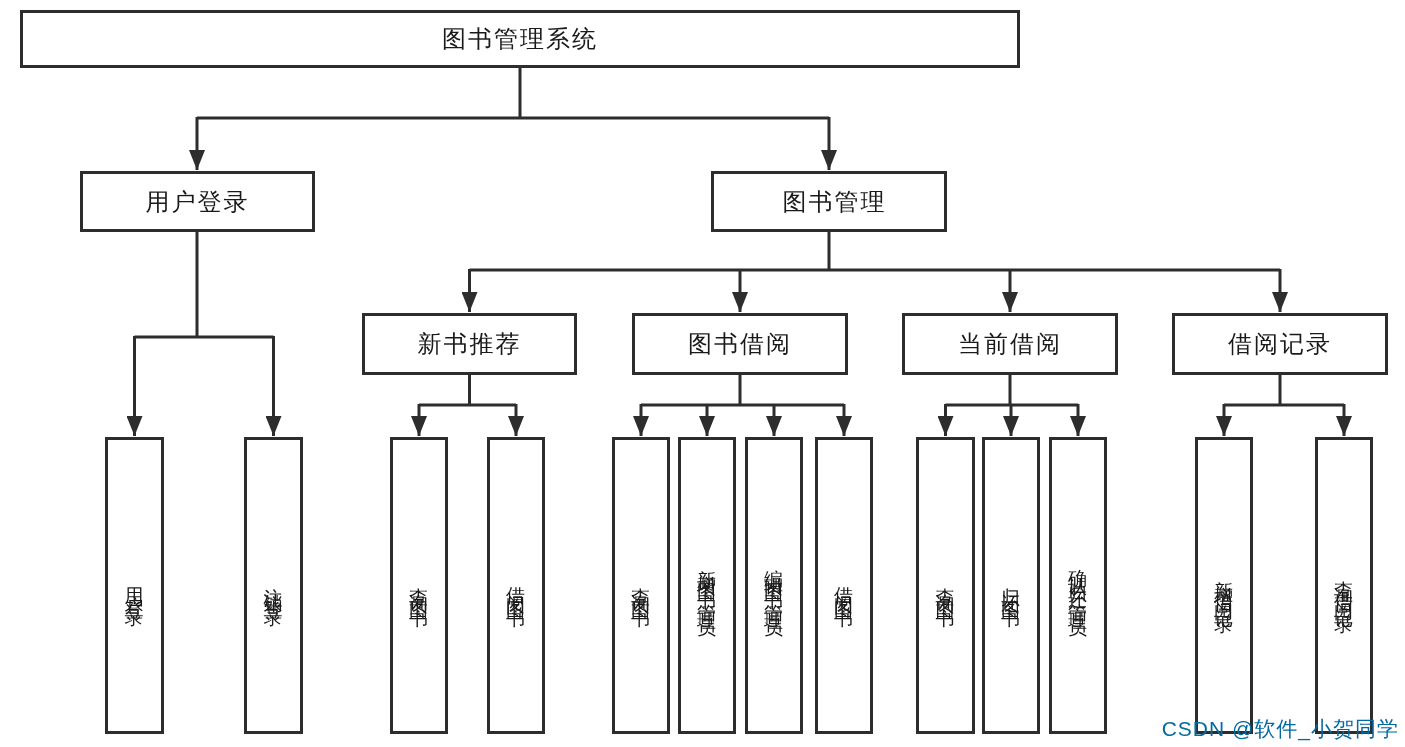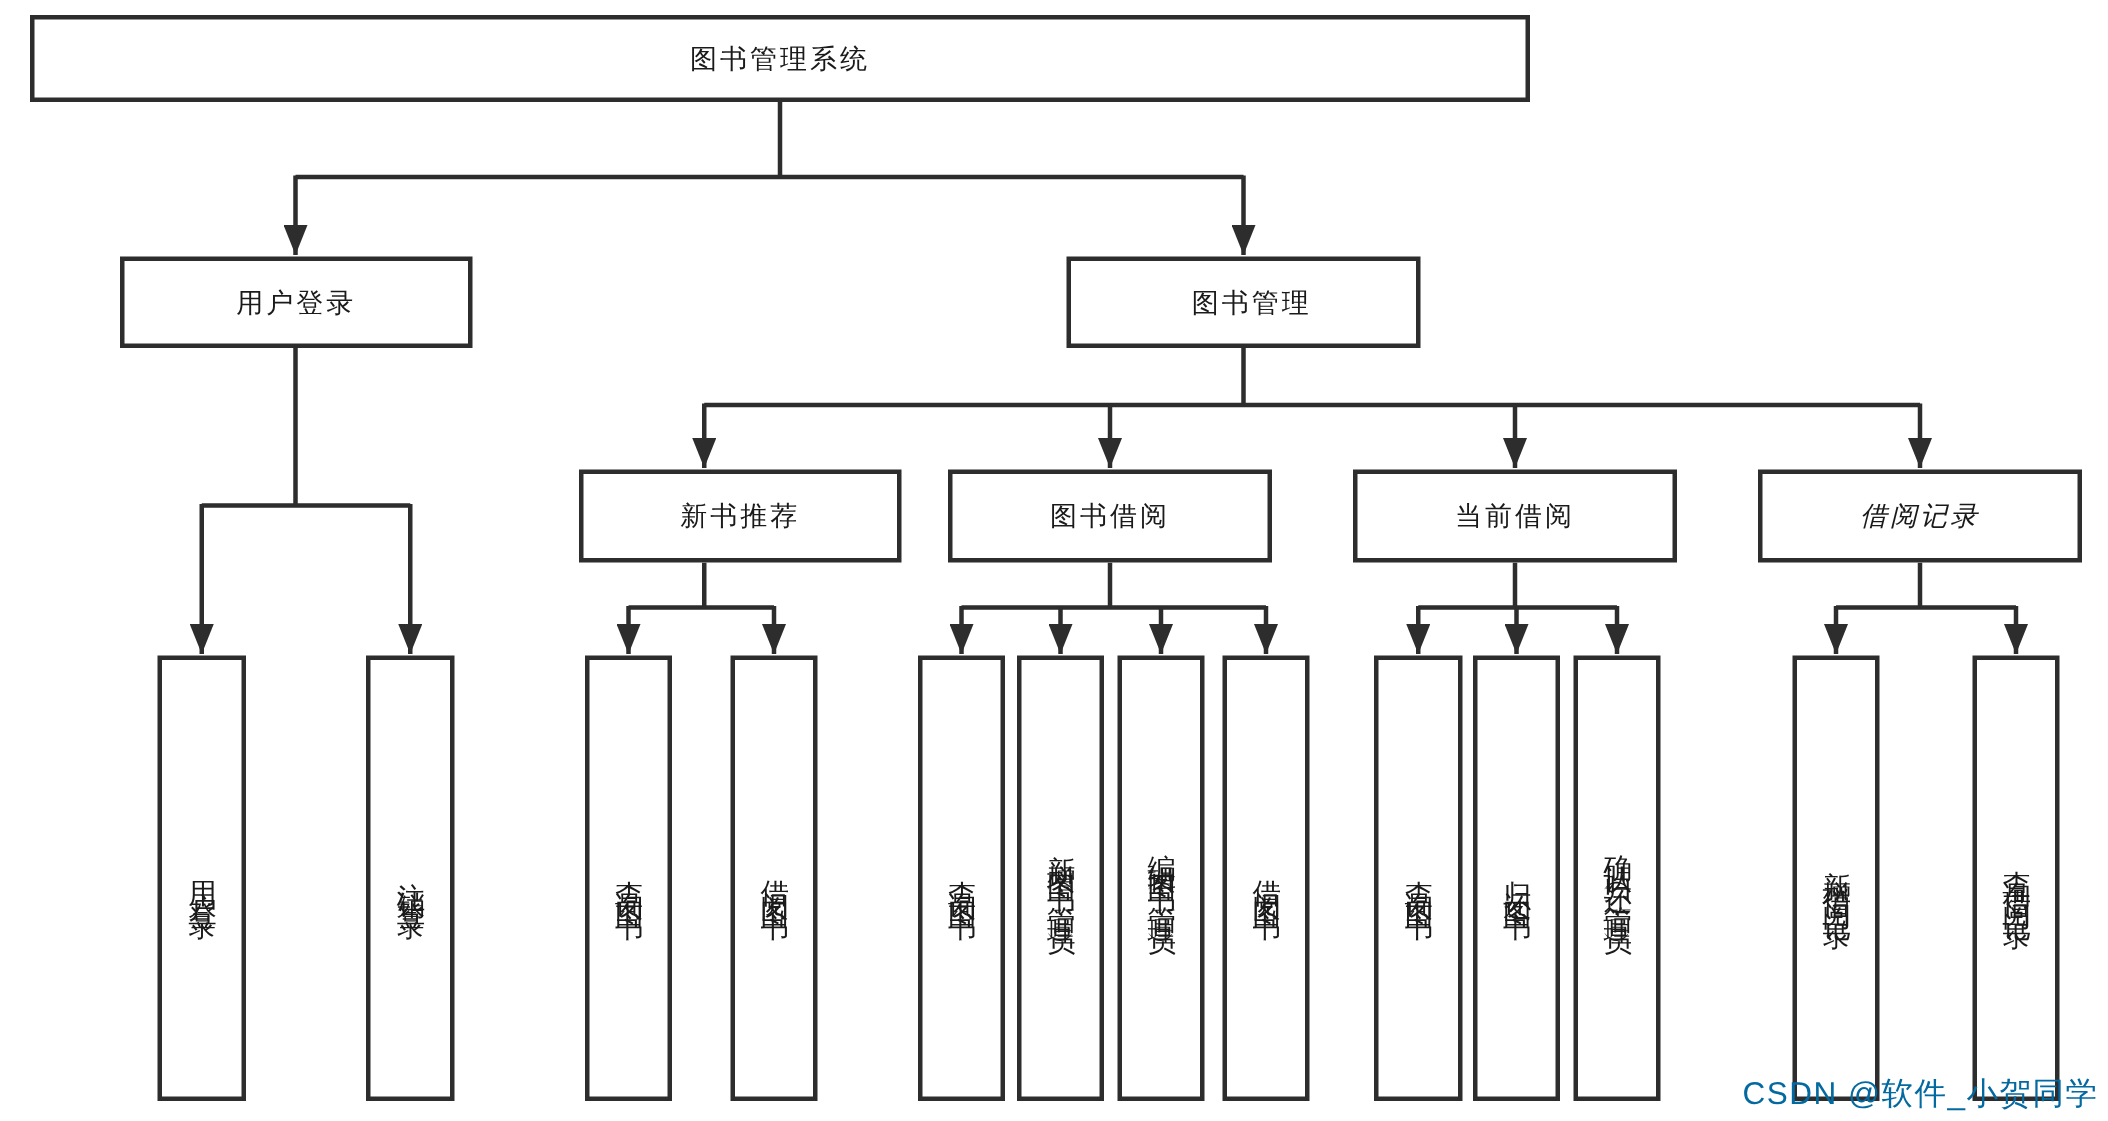--- a/index.html
+++ b/index.html
@@ -5,21 +5,21 @@
   html,body{margin:0;padding:0;background:#ffffff;}
   .stage{
     position:relative;width:1405px;height:747px;background:#ffffff;
     font-family:"Liberation Sans",sans-serif;overflow:hidden;
   }
   .stage svg{position:absolute;left:0;top:0;pointer-events:none;}
   .node{
     position:absolute;box-sizing:border-box;border:3px solid #2d2d2d;background:#ffffff;
     display:flex;align-items:center;justify-content:center;color:#1a1a1a;
   }
-  .h-node .label{font-size:18px;letter-spacing:2px;white-space:nowrap;}
+  .h-node .label{font-size:24px;letter-spacing:2px;white-space:nowrap;}
   .v-node .label{
     writing-mode:vertical-rl;text-orientation:mixed;
     font-size:19px;letter-spacing:7px;line-height:1;white-space:nowrap;
   }
   .watermark{
     position:absolute;right:6px;bottom:4px;font-size:21px;color:#0369a1;
     letter-spacing:1px;white-space:nowrap;
   }
   .bus{fill:none;stroke:#2d2d2d;stroke-width:3;}
   .arrow{stroke:#2d2d2d;stroke-width:3;}
@@ -74,30 +74,30 @@
     <span class="label">图书管理系统</span>
   </div>
 
   <div class="node h-node" style="left:80px;top:171px;width:235px;height:61px;">
     <span class="label">用户登录</span>
   </div>
   <div class="node h-node" style="left:711px;top:171px;width:236px;height:61px;padding-left:11px;">
     <span class="label">图书管理</span>
   </div>
 
-  <div class="node h-node" style="left:362px;top:313px;width:215px;height:62px;margin-left:24px;">
+  <div class="node h-node" style="left:362px;top:313px;width:215px;height:62px;">
     <span class="label">新书推荐</span>
   </div>
   <div class="node h-node" style="left:902px;top:313px;width:216px;height:62px;">
     <span class="label">当前借阅</span>
   </div>
   <div class="node h-node" style="left:632px;top:313px;width:216px;height:62px;">
     <span class="label">图书借阅</span>
   </div>
-  <div class="node h-node" style="left:1172px;top:313px;width:216px;height:62px;font-style:italic;">
+  <div class="node h-node" style="left:1172px;top:313px;width:216px;height:62px;">
     <span class="label">借阅记录</span>
   </div>
 
   <div class="node v-node" style="left:105px;top:437px;width:59px;height:297px;">
     <span class="label">用户登录</span>
   </div>
   <div class="node v-node" style="left:244px;top:437px;width:59px;height:297px;">
     <span class="label">注销登录</span>
   </div>
 

